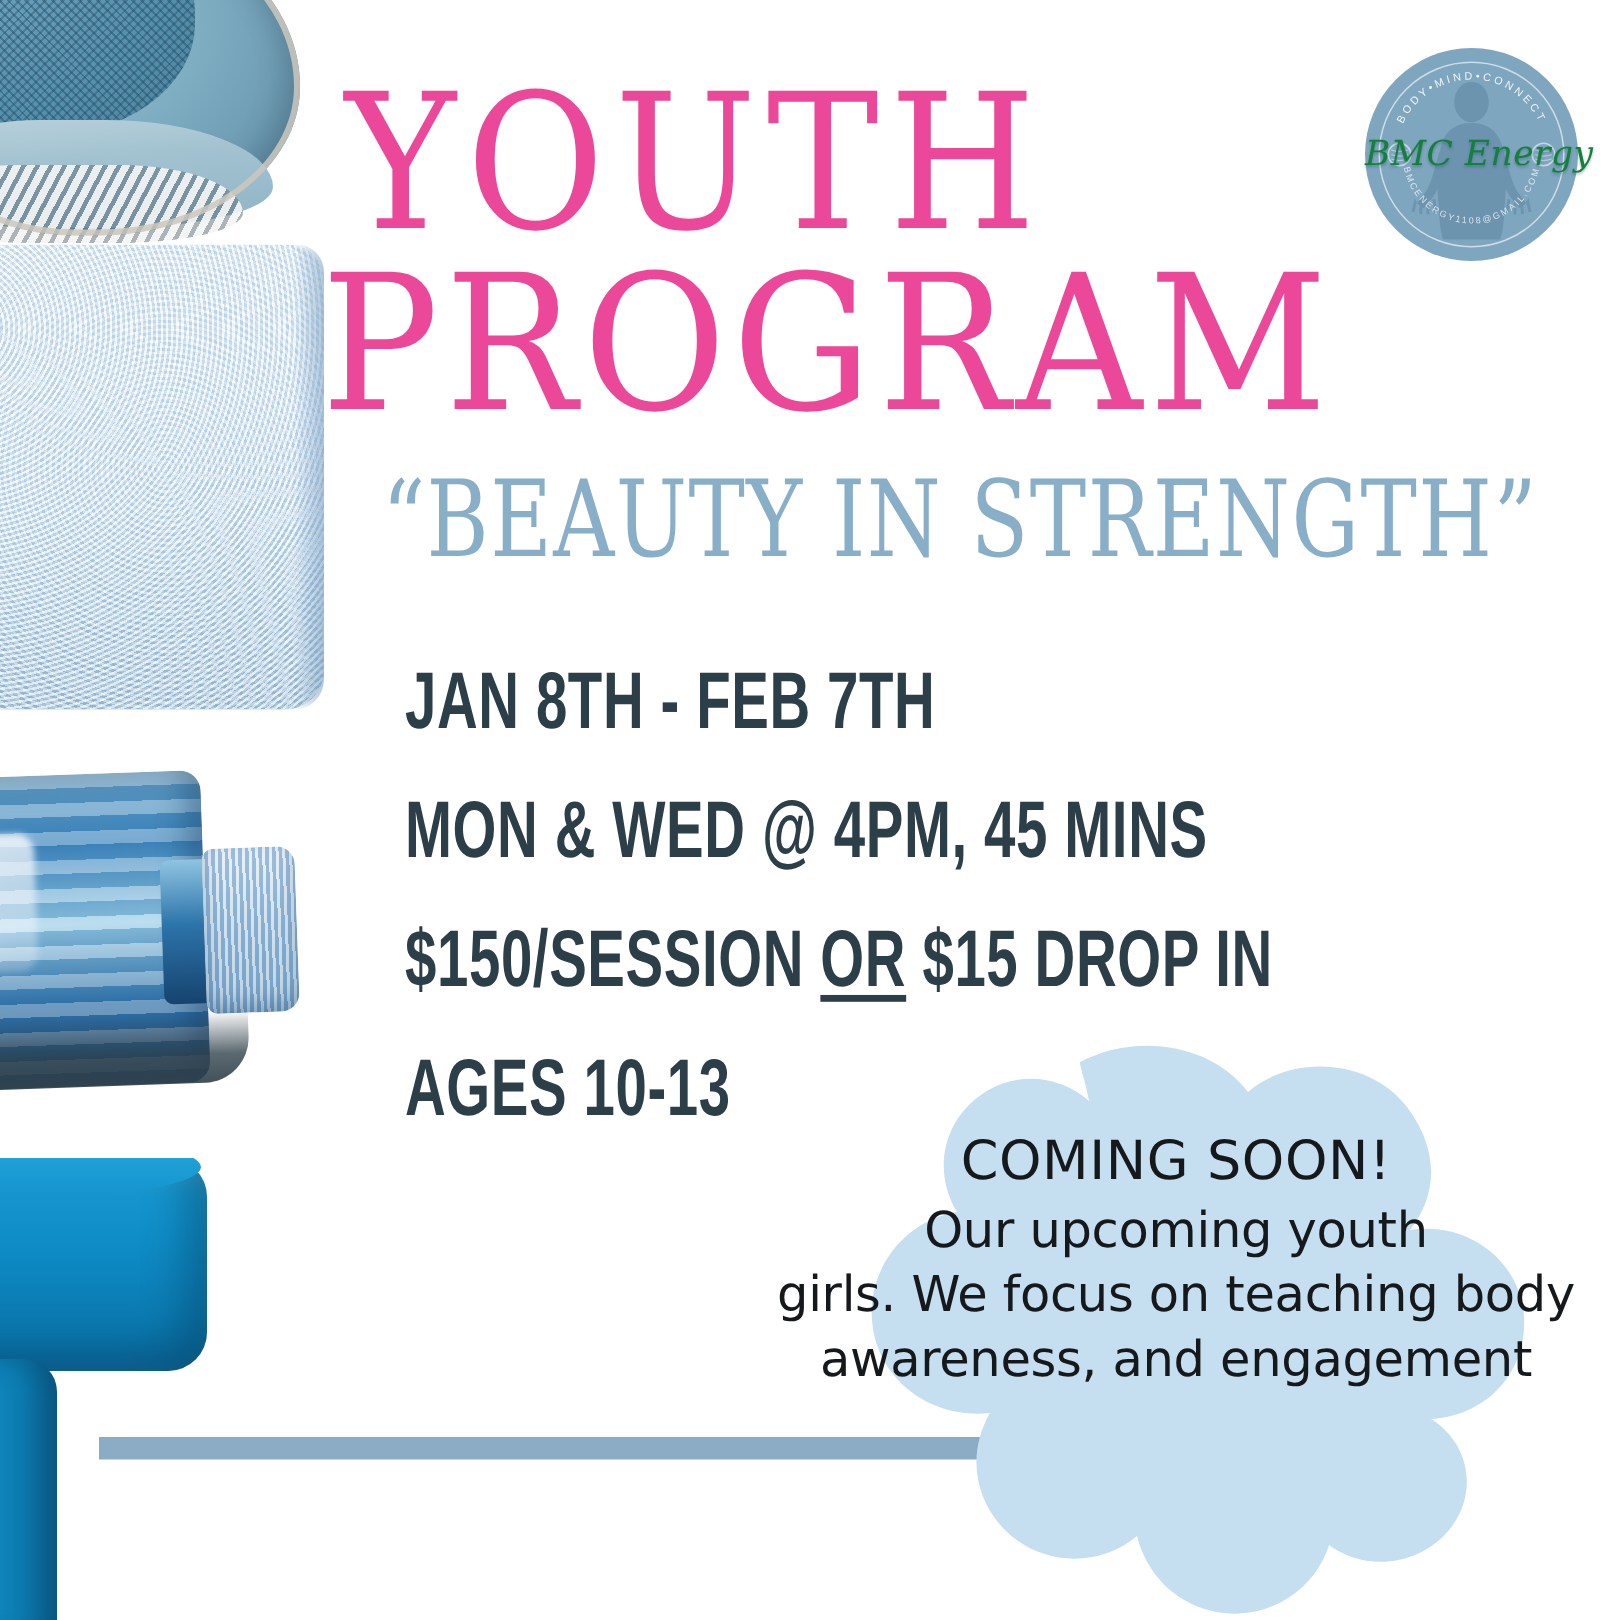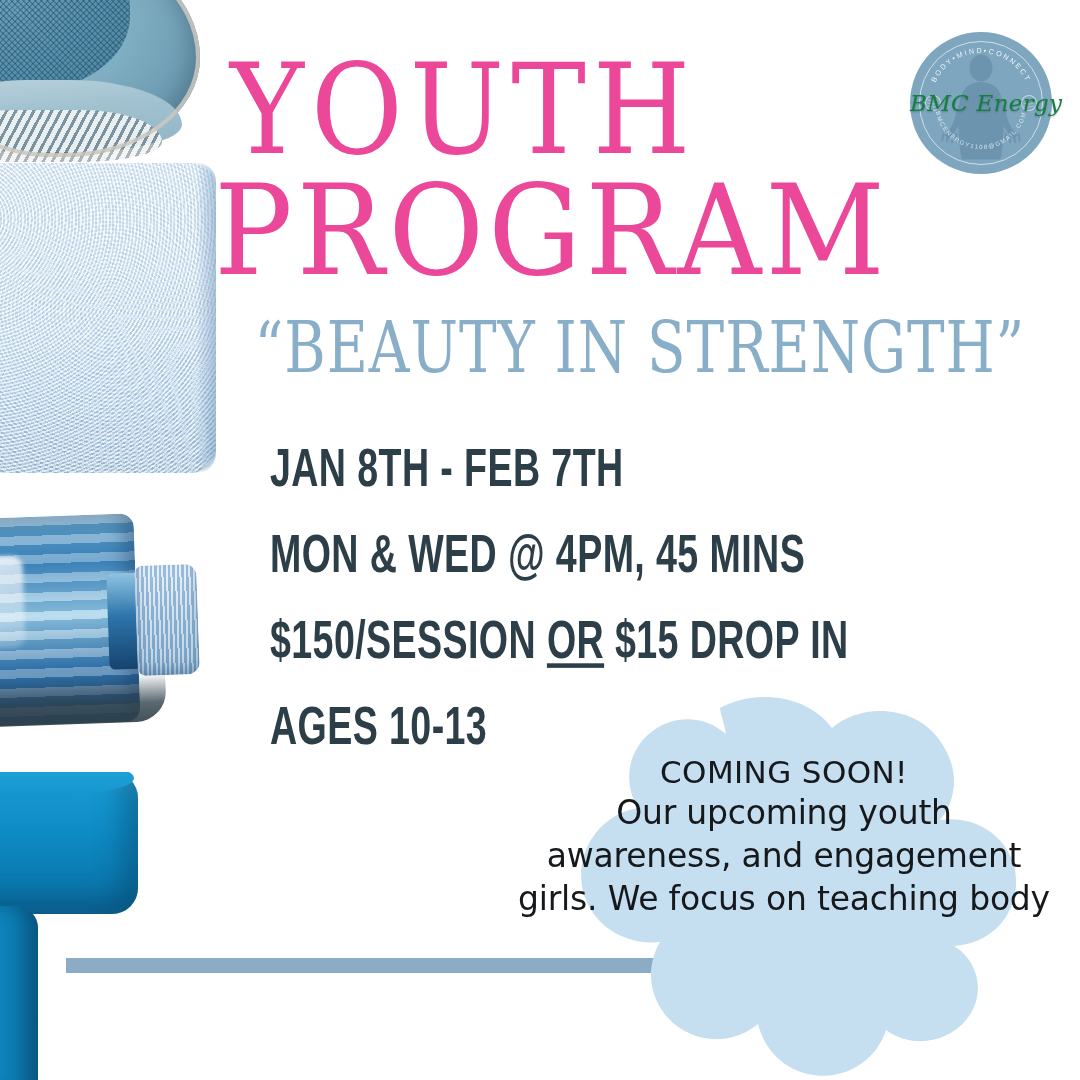--- a/index.html
+++ b/index.html
@@ -356,21 +356,21 @@
     font-family: "DejaVu Sans", sans-serif;
     font-size: 33px;
     line-height: 1.30;
     letter-spacing: -.2px;
   }
   #cloud-text .cloud-line {
     display: block;
     white-space: nowrap;
   }
   #cloud-text .cloud-line.heading {
-    font-size: 31px;
+    font-size: 36px;
     letter-spacing: .4px;
   }
   #cloud-text .cloud-line.body {
     font-size: 33px;
   }
 </style>
 </head>
 <body>
 
 <div id="poster">
@@ -496,18 +496,18 @@
         c -20 -22 -22 -52 -8 -76
         c -38 4 -72 -20 -78 -56
         c -6 -38 20 -72 56 -78
         c -16 -26 -10 -60 16 -78
         c 22 -16 52 -14 72 4
         c -2 -12 -6 -22 -6 -26 z"></path>
     </svg>
     <div id="cloud-text">
       <span class="cloud-line heading">COMING SOON!</span>
       <span class="cloud-line body">Our upcoming youth</span>
+      <span class="cloud-line body">girls. We focus on teaching body</span>
       <span class="cloud-line body">awareness, and engagement</span>
-      <span class="cloud-line body">girls. We focus on teaching body</span>
     </div>
   </div>
 
 </div>
 
 </body></html>

